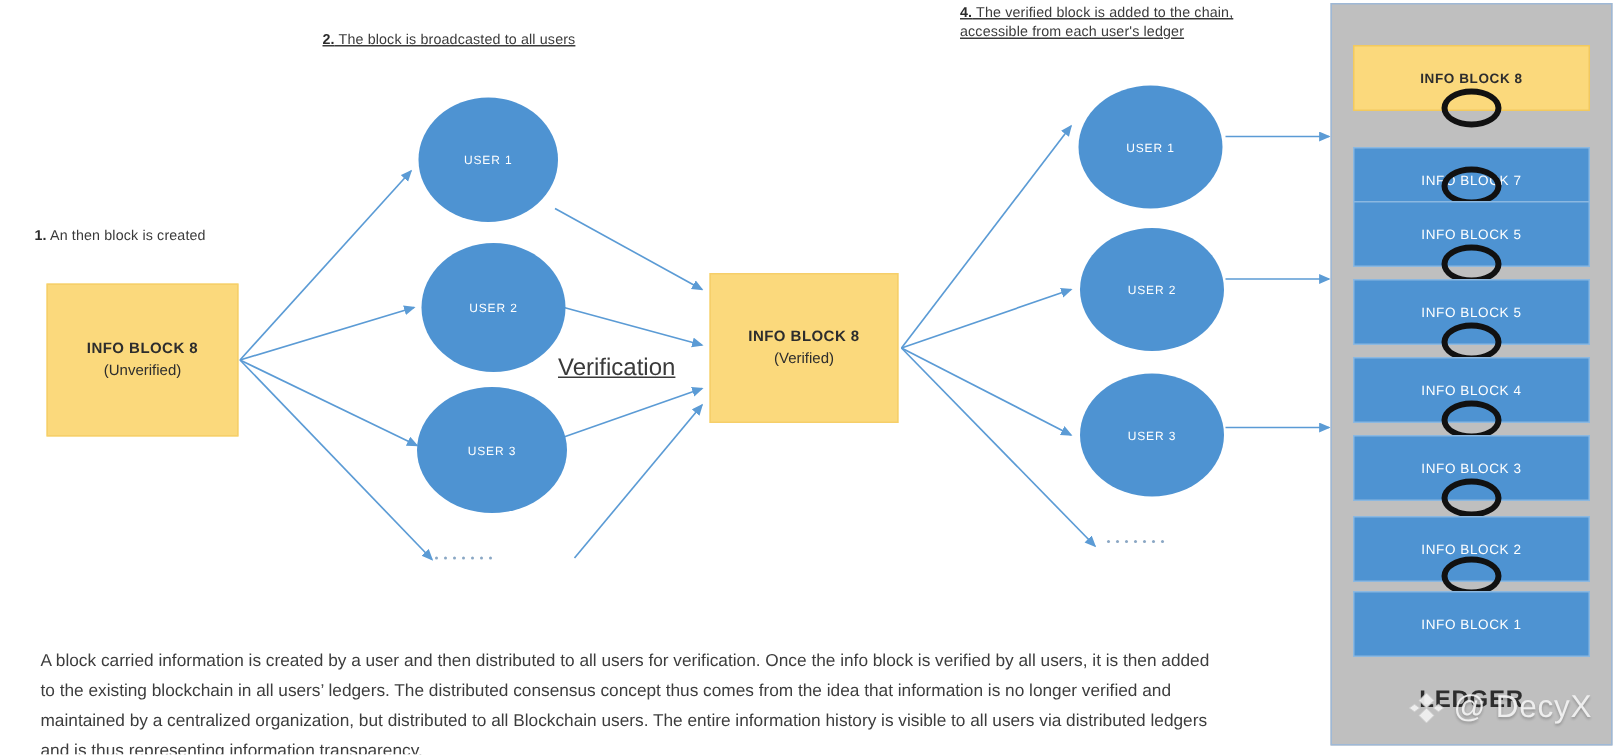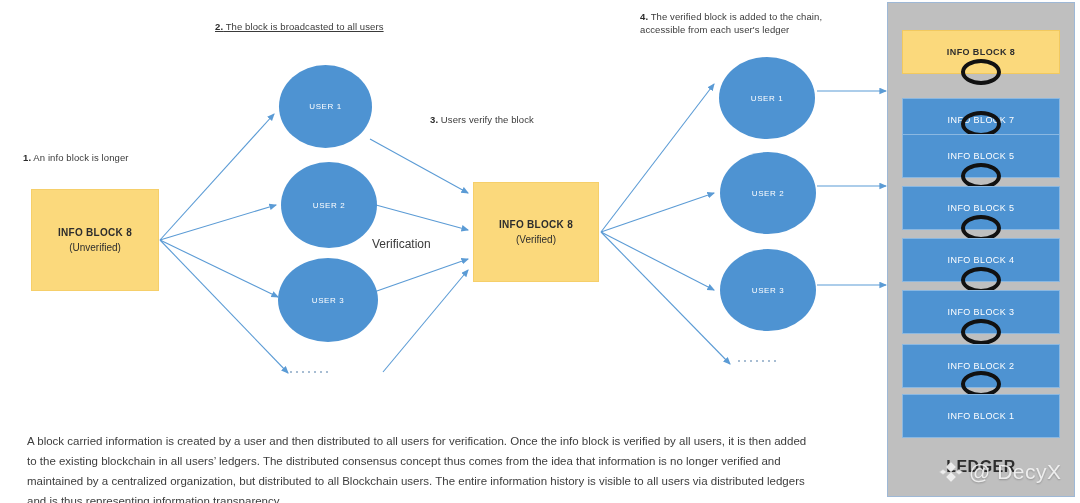--- a/index.html
+++ b/index.html
@@ -36,28 +36,29 @@
     color: #3a3a3a;
     letter-spacing: 0.1px;
   }
   .step-caption .num {
     font-weight: bold;
     color: #2b2b2b;
   }
   #caption-1 { left: 23px;  top: 151px; width: 180px; }
   #caption-2 { left: 215px; top: 20px;  width: 260px; text-decoration: underline; }
   #caption-3 { left: 430px; top: 113px; width: 200px; }
-  #caption-4 { left: 640px; top: 10px;   width: 190px; }
+  #caption-4 { left: 640px; top: 2px;   width: 190px; text-decoration: underline; }
 
   .side-label {
     position: absolute;
-    font-size: 12px;
+    font-size: 16px;
     color: #3a3a3a;
     left: 372px;
     top: 237px;
+    text-decoration: underline;
   }
 
   
   .info-block {
     position: absolute;
     background: #fbd97c;
     border: 1px solid #f6cf6a;
     box-sizing: border-box;
     display: flex;
     flex-direction: column;
@@ -228,27 +229,24 @@
       <path d="M601,232 L714,290"></path>
       <path d="M601,232 L730,364"></path>
 
       <path d="M817,91 L886,91"></path>
       <path d="M817,186 L886,186"></path>
       <path d="M817,285 L886,285"></path>
     </g>
   </svg>
 
   <div class="step-caption" id="caption-1">
-    <span class="num">1.</span><span> An info block is longer</span>
+    <span class="num">1.</span><span> An then block is created</span>
   </div>
   <div class="step-caption" id="caption-2">
     <span class="num">2.</span><span> The block is broadcasted to all users</span>
-  </div>
-  <div class="step-caption" id="caption-3">
-    <span class="num">3.</span><span> Users verify the block</span>
   </div>
   <div class="step-caption" id="caption-4">
     <span class="num">4.</span><span> The verified block is added to the chain, accessible from each user's ledger</span>
   </div>
 
   <div class="info-block" id="block-unverified">
     <div class="line-main">INFO BLOCK 8</div>
     <div class="line-sub">(Unverified)</div>
   </div>
 

